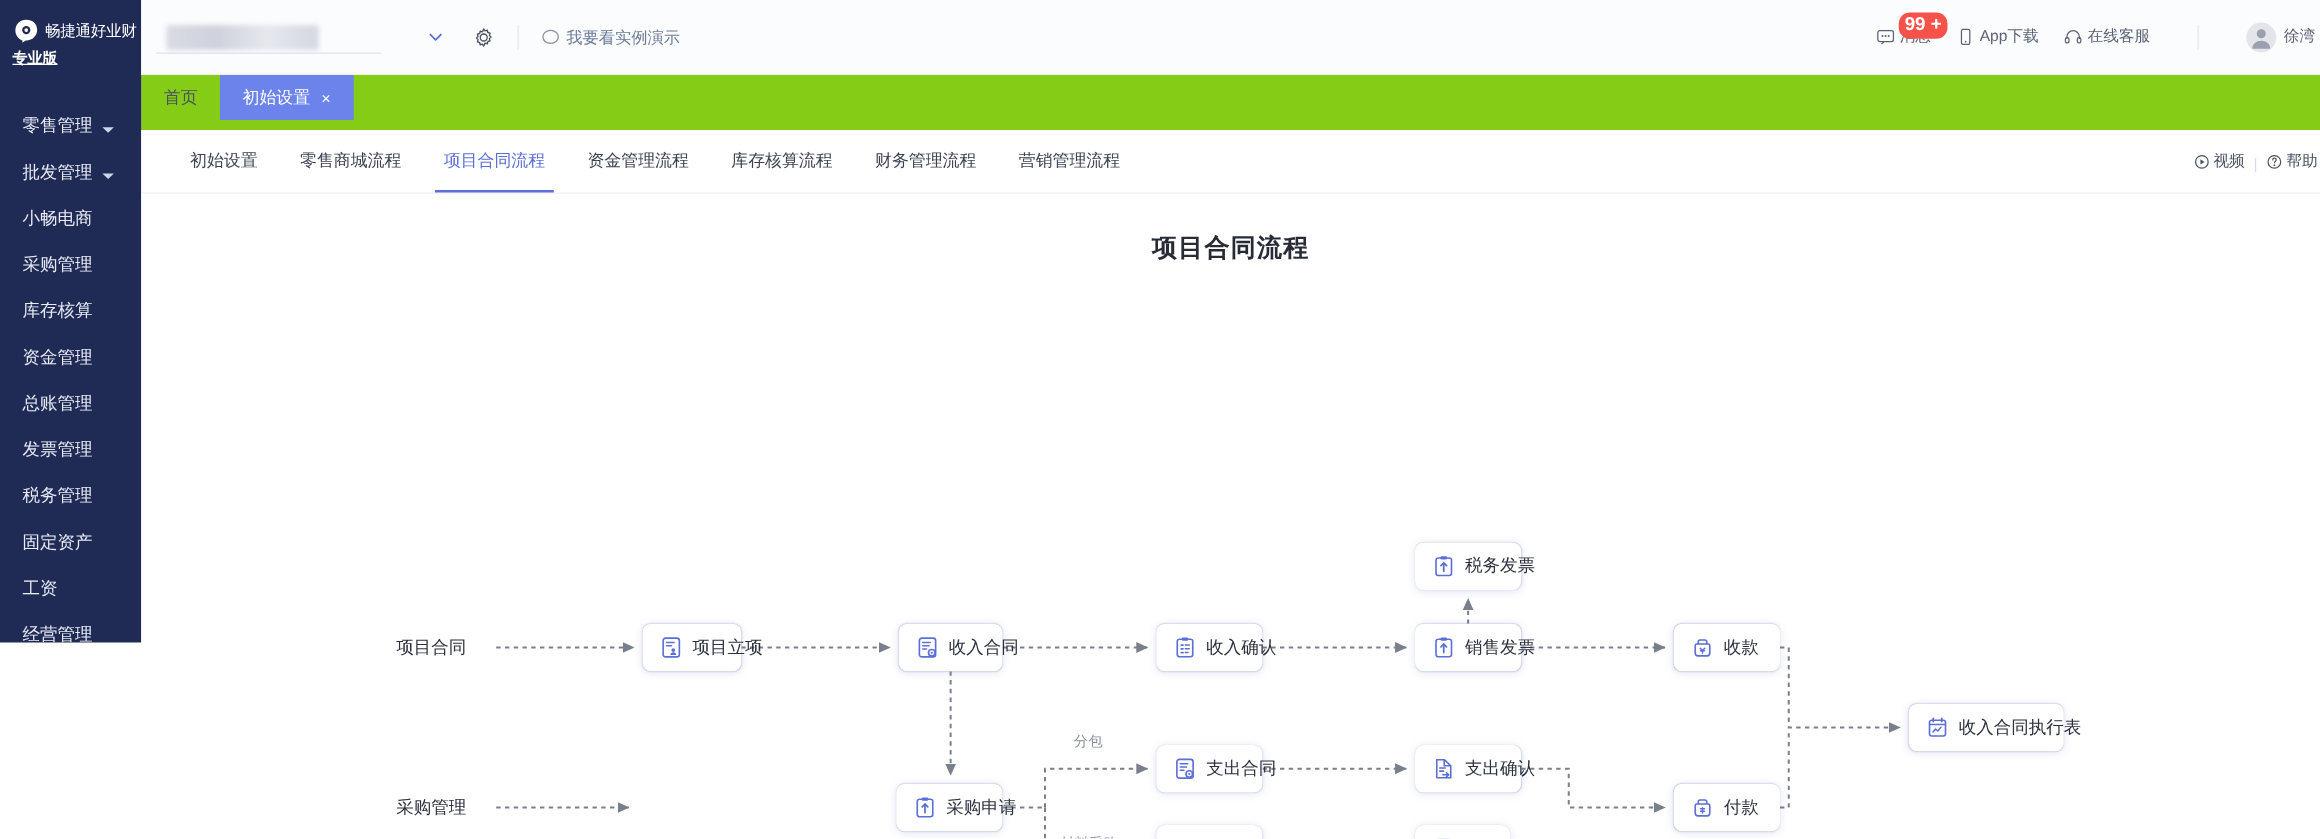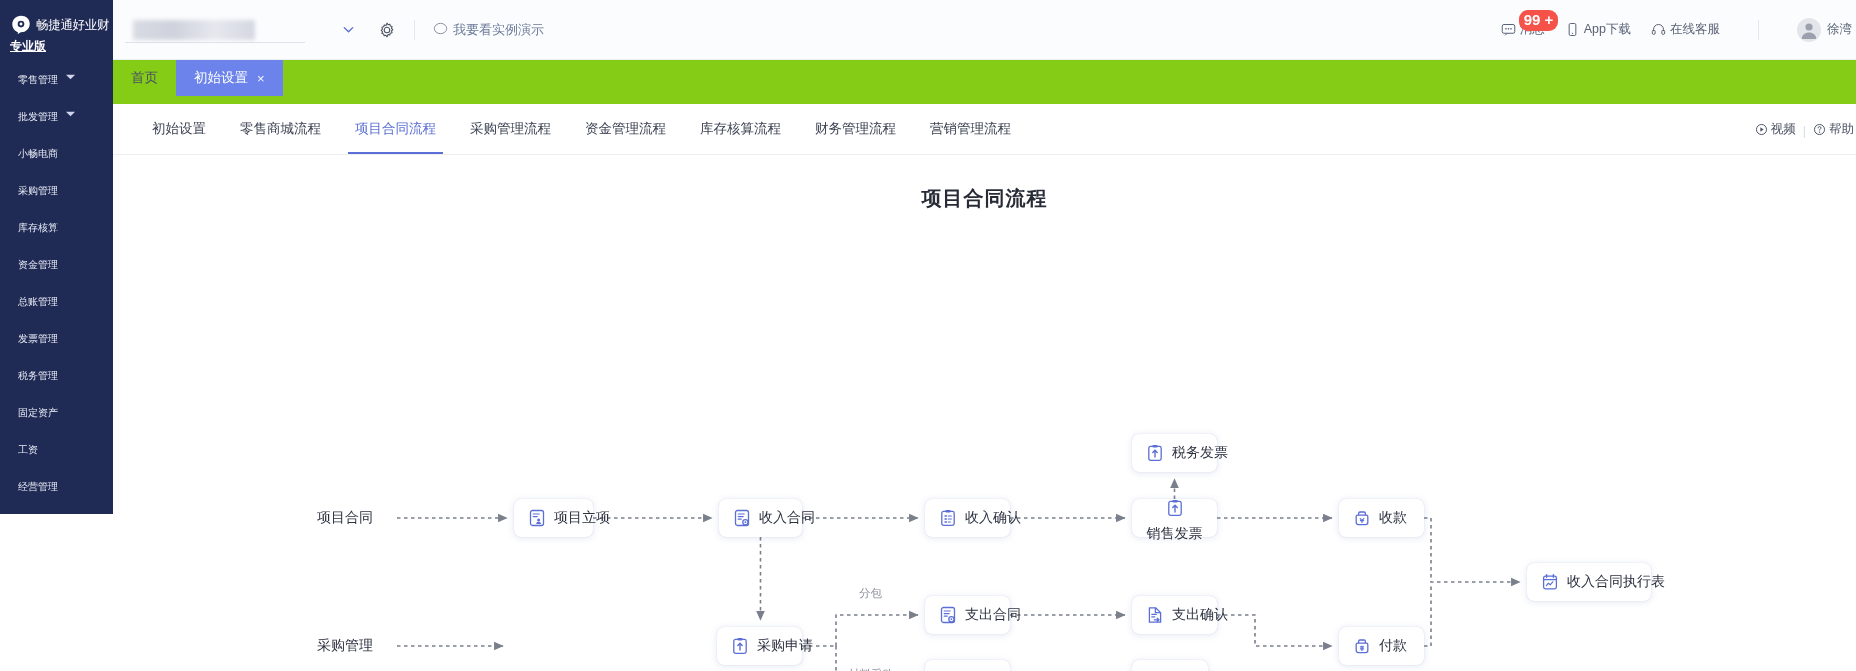--- a/index.html
+++ b/index.html
@@ -26,22 +26,22 @@
     color: #ffffff; font-size: 12.5px; margin-left: 4px;
     white-space: nowrap; letter-spacing: -0.3px;
   }
   .brand-sub {
     color: #ffffff; font-size: 12px; padding-left: 10px; margin-top: 2px;
     font-weight: bold;
     text-decoration: underline;
   }
   .nav { margin-top: 14px; }
   .nav-item {
-    height: 37px; display: flex; align-items: flex-start;
-    padding-left: 18px; color: #e8ebf5; font-size: 10px;
+    height: 37px; display: flex; align-items: flex-end;
+    padding-left: 18px; color: #e8ebf5; font-size: 14px;
     cursor: pointer; white-space: nowrap;
   }
   .nav-item .caret {
     margin-left: 7px; font-size: 8px; color: #cfd5ea; line-height: 1;
   }
 
   
   .right { flex: 1 1 auto; display: flex; flex-direction: column; min-width: 0; }
 
   
@@ -66,21 +66,21 @@
     background: linear-gradient(90deg,#d9dbe3,#cfd2dc,#e6e8ee,#d4d7e0);
     filter: blur(2px); border-radius: 2px;
   }
   .chev-btn {
     margin-left: 6px; color: #5b6fd6; font-size: 13px; cursor: pointer;
     display: flex; align-items: center;
   }
   .gear-btn { margin-left: 22px; cursor: pointer; display: flex; align-items: center; }
   .hdr-div { width: 1px; height: 20px; background: #e3e6ef; margin: 0 18px; }
   .demo-link {
-    display: flex; align-items: flex-start; gap: 5px;
+    display: flex; align-items: center; gap: 5px;
     color: #6b7a99; font-size: 13px; cursor: pointer; white-space: nowrap;
   }
   .hdr-right {
     margin-left: auto; display: flex; align-items: center;
     padding-right: 4px; gap: 20px;
   }
   .hdr-act {
     display: flex; align-items: center; gap: 4px;
     color: #5a6275; font-size: 12.5px; cursor: pointer;
     position: relative; white-space: nowrap;
@@ -313,23 +313,20 @@
     <div class="subnav">
       <div class="subnav-items">
           <div class="subnav-item">
             <span>初始设置</span>
           </div>
           <div class="subnav-item">
             <span>零售商城流程</span>
           </div>
           <div class="subnav-item active">
             <span>项目合同流程</span>
-          </div>
-          <div class="subnav-item">
-            <span>采购管理流程</span>
           </div>
           <div class="subnav-item">
             <span>资金管理流程</span>
           </div>
           <div class="subnav-item">
             <span>库存核算流程</span>
           </div>
           <div class="subnav-item">
             <span>财务管理流程</span>
           </div>
@@ -404,21 +401,21 @@
           </div>
           <div class="node" style="left: 812px; top: 344px; width: 85px;">
             <svg class="node-icon" viewBox="0 0 18 18">
               <rect x="2.8" y="2.4" width="12.4" height="14" rx="1.8" fill="none" stroke="#5b6fd6" stroke-width="1.3"></rect>
               <rect x="6.4" y="1" width="5.2" height="2.6" rx="1" fill="#5b6fd6"></rect>
               <path d="M6 7h1.4M6 10h1.4M6 13h1.4" stroke="#5b6fd6" stroke-width="1.4" stroke-linecap="round"></path>
               <path d="M9.2 7h3.2M9.2 10h3.2M9.2 13h2.2" stroke="#5b6fd6" stroke-width="1.1" stroke-linecap="round"></path>
             </svg>
             <span class="node-label">收入确认</span>
           </div>
-          <div class="node" style="left: 1019px; top: 344px; width: 85px; flex-direction: column;">
+          <div class="node" style="left: 1019px; top: 344px; width: 85px;">
             <svg class="node-icon" viewBox="0 0 18 18">
               <rect x="2.8" y="2.4" width="12.4" height="14" rx="1.8" fill="none" stroke="#5b6fd6" stroke-width="1.3"></rect>
               <rect x="6.4" y="1" width="5.2" height="2.6" rx="1" fill="#5b6fd6"></rect>
               <path d="M9 13V6.5M9 6.2l-2.2 2.3M9 6.2l2.2 2.3" stroke="#5b6fd6" stroke-width="1.4" stroke-linecap="round" fill="none"></path>
             </svg>
             <span class="node-label">销售发票</span>
           </div>
           <div class="node" style="left: 1019px; top: 279px; width: 85px;">
             <svg class="node-icon" viewBox="0 0 18 18">
               <rect x="2.8" y="2.4" width="12.4" height="14" rx="1.8" fill="none" stroke="#5b6fd6" stroke-width="1.3"></rect>

